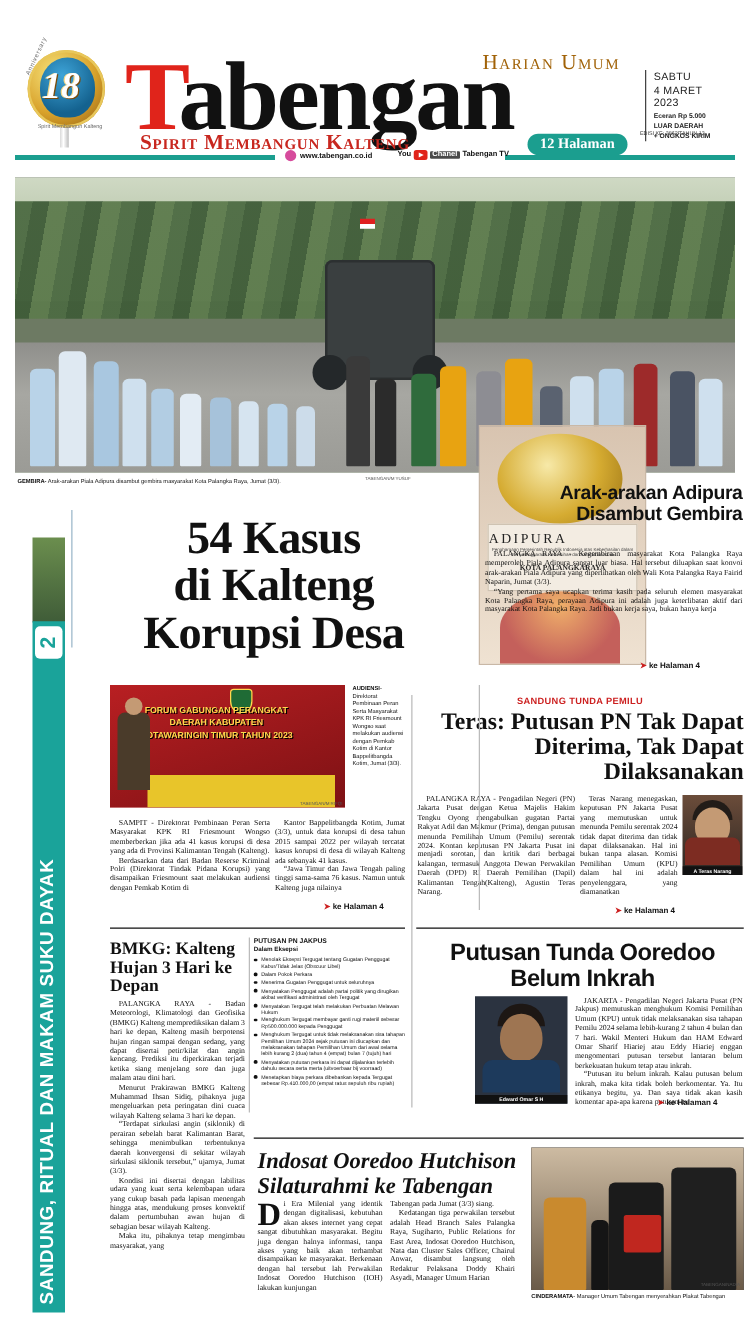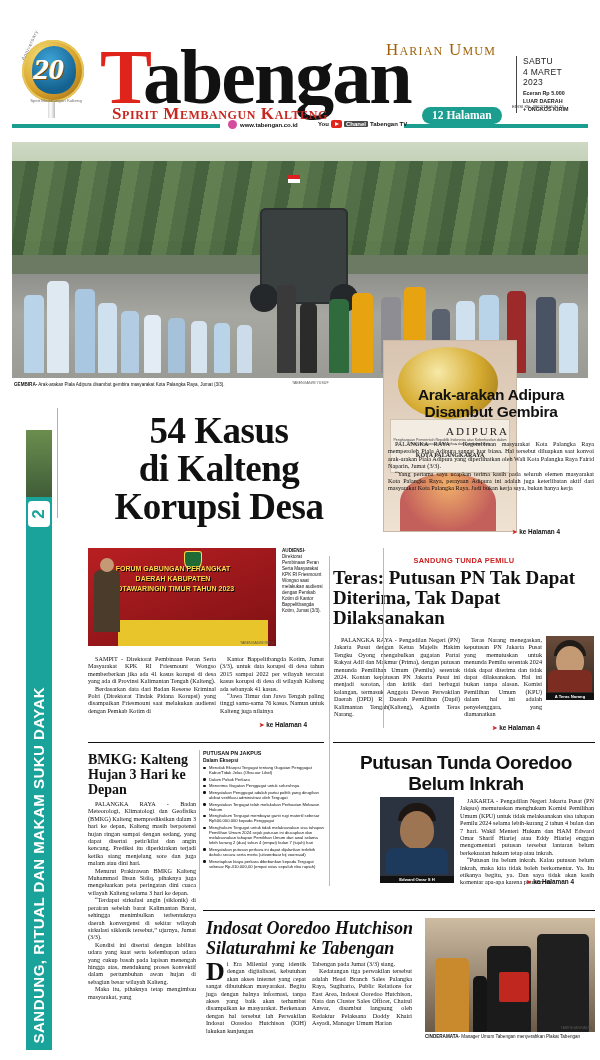--- a/index.html
+++ b/index.html
@@ -69,21 +69,21 @@
   .hero .flag{position:absolute;left:48%;top:14%;width:12px;height:8px;
       background:linear-gradient(#e02020 50%,#fff 50%);}
   .hero-credit{position:absolute;right:96px;bottom:3px;font-family:"Liberation Sans",sans-serif;font-size:3.6px;color:#fff;}
 
   
   .trophy{position:absolute;left:383px;top:340px;width:132px;height:190px;overflow:hidden;
       background:linear-gradient(#d8c4b0,#efe2d2);border:1px solid #c9b8a6;}
   .trophy .medal{position:absolute;left:14px;top:6px;width:100px;height:72px;border-radius:50%;
       background:radial-gradient(circle at 40% 35%,#f7e9a8,#d5ab31 55%,#9c7416);}
   .trophy .plate{position:absolute;left:6px;top:78px;width:118px;height:52px;background:#f3ece2;border:1px solid #cfc3b2;}
-  .trophy .plate .t1{text-align:right;font-family:"Liberation Serif",serif;font-size:11px;letter-spacing:2px;margin-top:5px;color:#222;}
+  .trophy .plate .t1{text-align:left;font-family:"Liberation Serif",serif;font-size:11px;letter-spacing:2px;margin-top:5px;color:#222;}
   .trophy .plate .t2{text-align:center;font-family:"Liberation Sans",sans-serif;font-size:3.6px;color:#444;margin-top:1px;}
   .trophy .plate .t3{text-align:center;font-family:"Liberation Serif",serif;font-size:6px;font-weight:bold;color:#222;margin-top:6px;}
   .trophy .glow{position:absolute;left:16px;top:132px;width:96px;height:58px;border-radius:50% 50% 0 0;
       background:radial-gradient(circle at 50% 20%,#f0b06a,#c4605b 70%);}
 
   
   .rail{position:absolute;left:26px;top:497px;width:26px;height:553px;background:#1aa39a;}
   .rail .badge{position:absolute;left:2px;top:4px;width:22px;height:26px;background:#fff;border-radius:4px;
       display:flex;align-items:center;justify-content:center;}
   .rail .badge span{font-family:"Liberation Sans",sans-serif;font-weight:bold;font-size:17px;color:#1aa39a;
@@ -104,26 +104,26 @@
   .jump .arr{color:#cc1f1f;}
 
   
   .hl-main{position:absolute;left:60px;top:412px;width:318px;
       font-family:"Liberation Serif",serif;font-weight:bold;font-size:37px;line-height:38px;
       text-align:center;color:#111;letter-spacing:-.5px;}
   .vline{position:absolute;background:#9bb7c9;width:1px;}
 
   .hl-arak{position:absolute;left:388px;top:386px;width:206px;
       font-family:"Liberation Sans",sans-serif;font-weight:bold;font-size:15.5px;line-height:17px;
-      text-align:center;color:#111;letter-spacing:-.3px;}
+      text-align:right;color:#111;letter-spacing:-.3px;}
   .arak-body{position:absolute;left:388px;top:440px;width:206px;}
 
   .hl-teras{position:absolute;left:333px;top:568px;width:262px;
       font-family:"Liberation Serif",serif;font-weight:bold;font-size:19px;line-height:20px;
-      text-align:left;color:#111;}
+      text-align:right;color:#111;}
   .teras-kick{position:absolute;left:333px;top:556px;width:262px;}
   .teras-body-l{position:absolute;left:334px;top:636px;width:126px;}
   .teras-body-r{position:absolute;left:464px;top:636px;width:78px;}
   .teras-photo{position:absolute;left:546px;top:636px;width:48px;height:64px;
       background:linear-gradient(#6b4c3a,#2c2622);overflow:hidden;}
   .teras-photo .face{position:absolute;left:10px;top:10px;width:28px;height:30px;border-radius:50% 50% 45% 45%;background:#c49a74;}
   .teras-photo .hair{position:absolute;left:8px;top:4px;width:32px;height:16px;border-radius:16px 16px 0 0;background:#221c18;}
   .teras-photo .body2{position:absolute;left:2px;bottom:8px;width:44px;height:22px;background:#7d2c22;border-radius:6px 6px 0 0;}
   .ph-cap{position:absolute;left:0;bottom:0;width:100%;background:#111;color:#fff;
       font-family:"Liberation Sans",sans-serif;font-weight:bold;font-size:4.2px;text-align:center;padding:1px 0;}
@@ -189,21 +189,21 @@
 <body>
 
 <div id="page">
 
   <div class="masthead">
 
     <div class="anniv">
       <div class="ribbon"></div>
       <div class="disc"></div>
       <div class="disc2"></div>
-      <div class="num">20</div>
+      <div class="num">18</div>
       <div class="word">Anniversary</div>
       <div class="word2">Spirit Membangun Kalteng</div>
     </div>
 
     <div class="mh-harian">Harian Umum</div>
 
     <div class="mh-title"><span class="tee">T</span><span>abengan</span></div>
 
     <div class="mh-sub">Spirit Membangun Kalteng</div>
 

